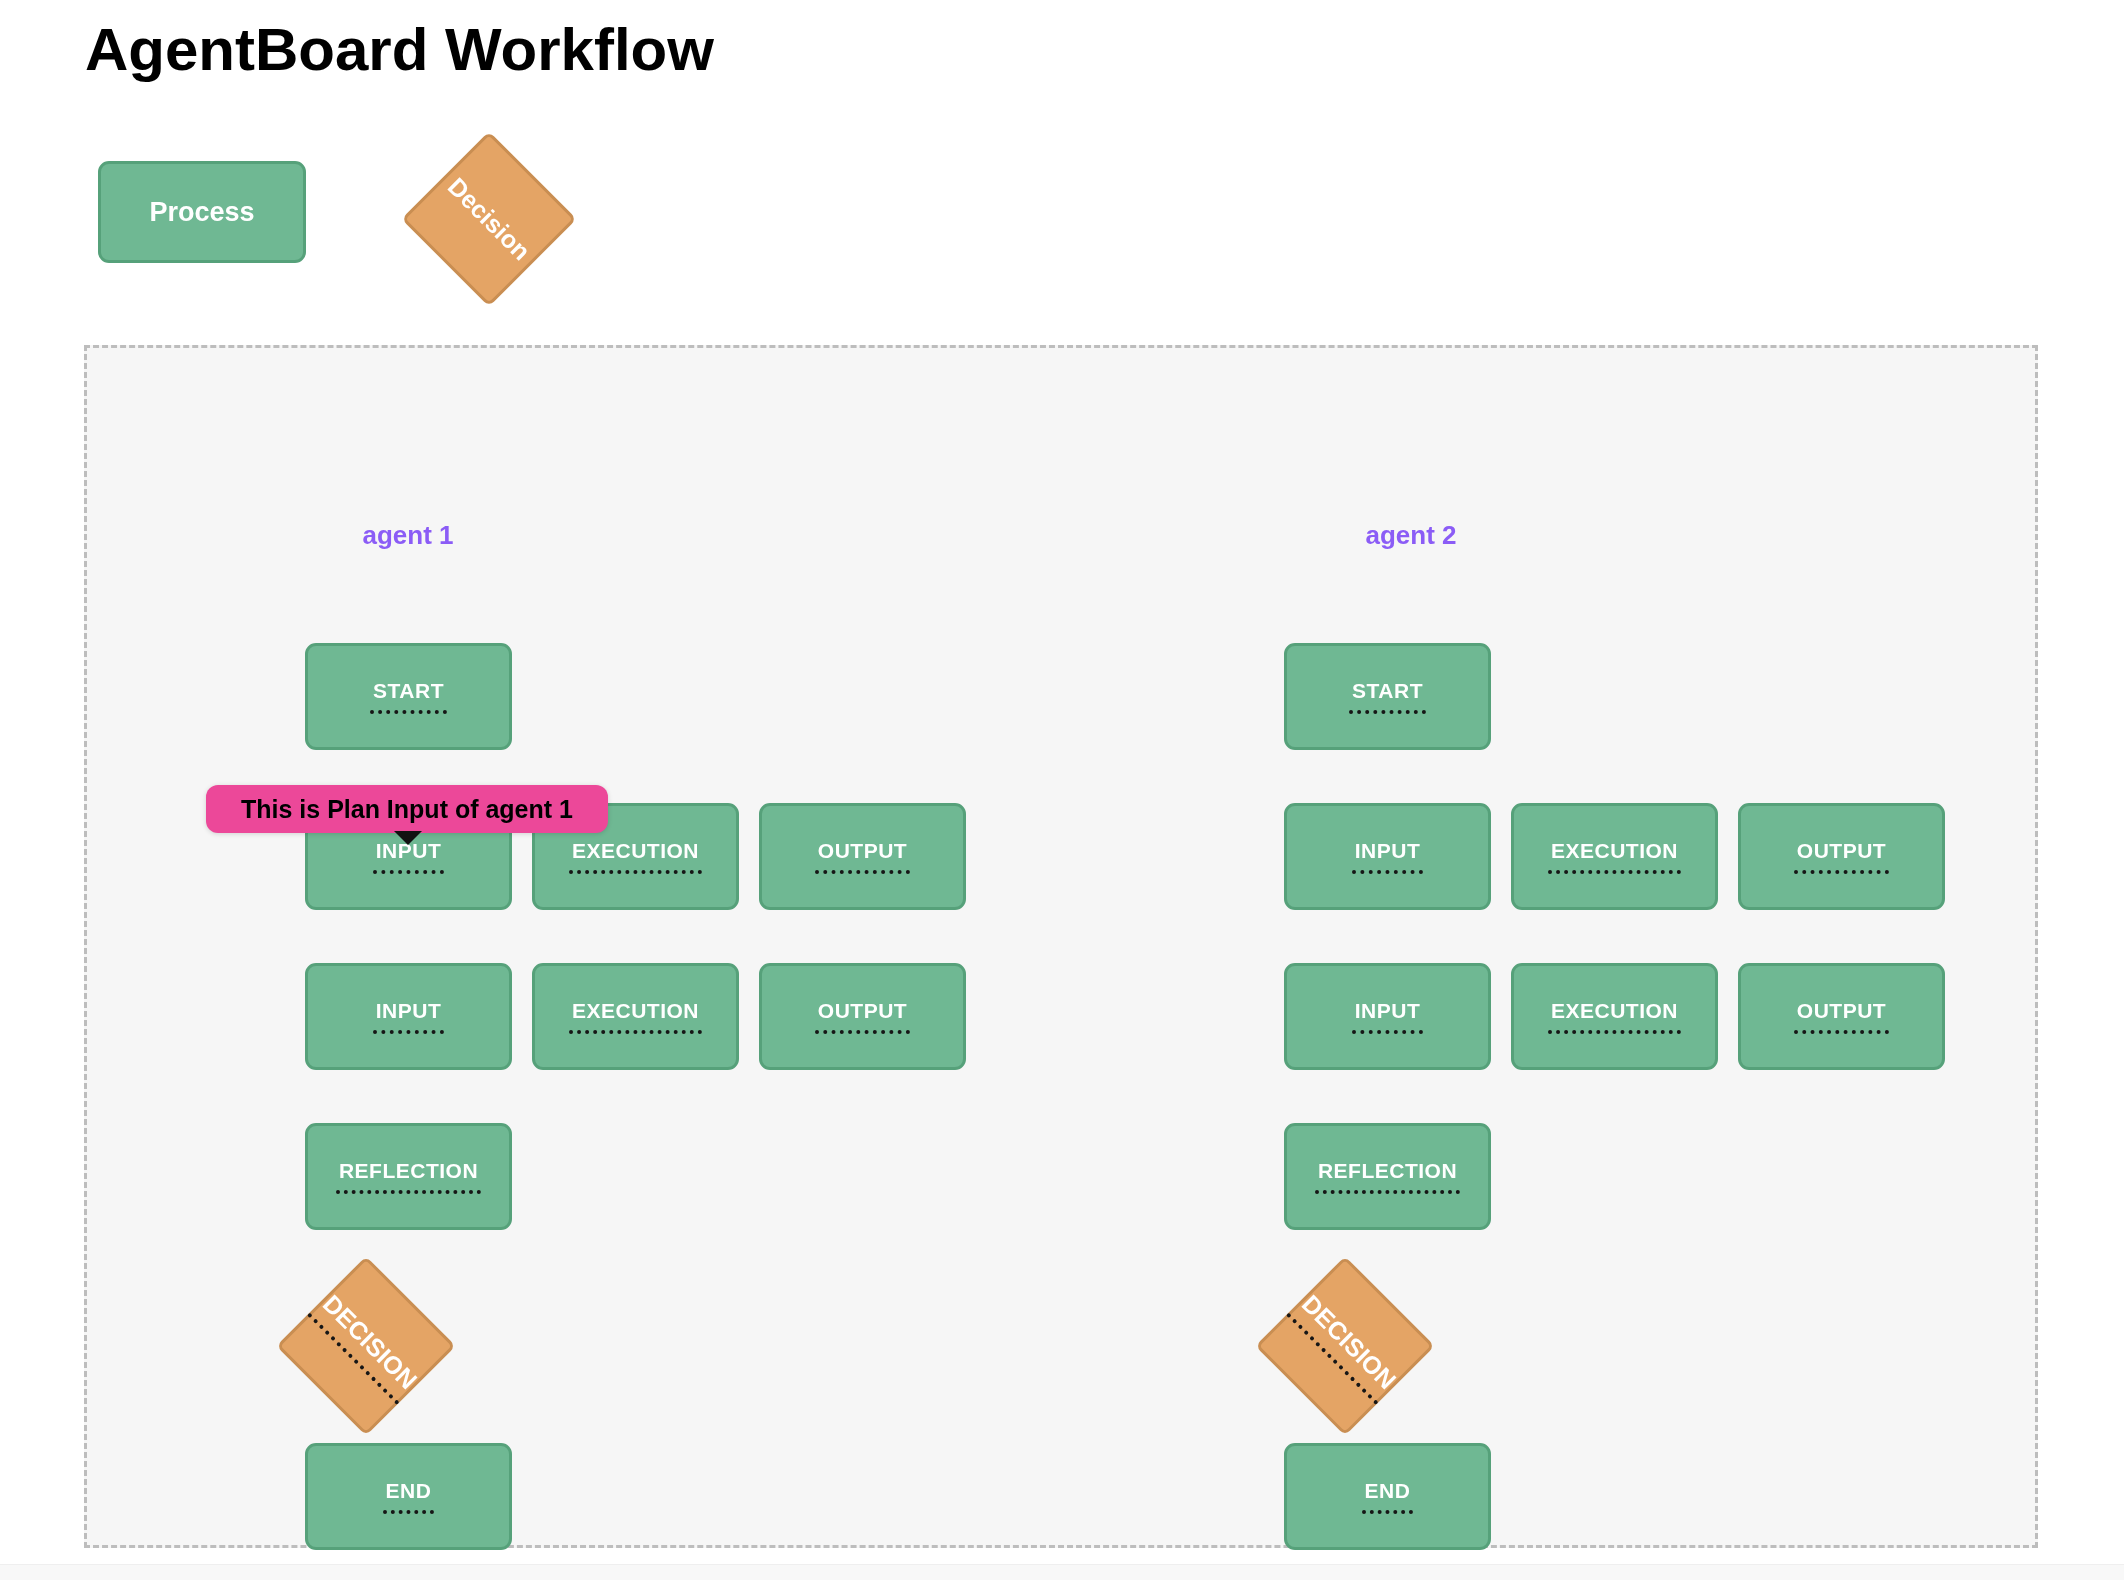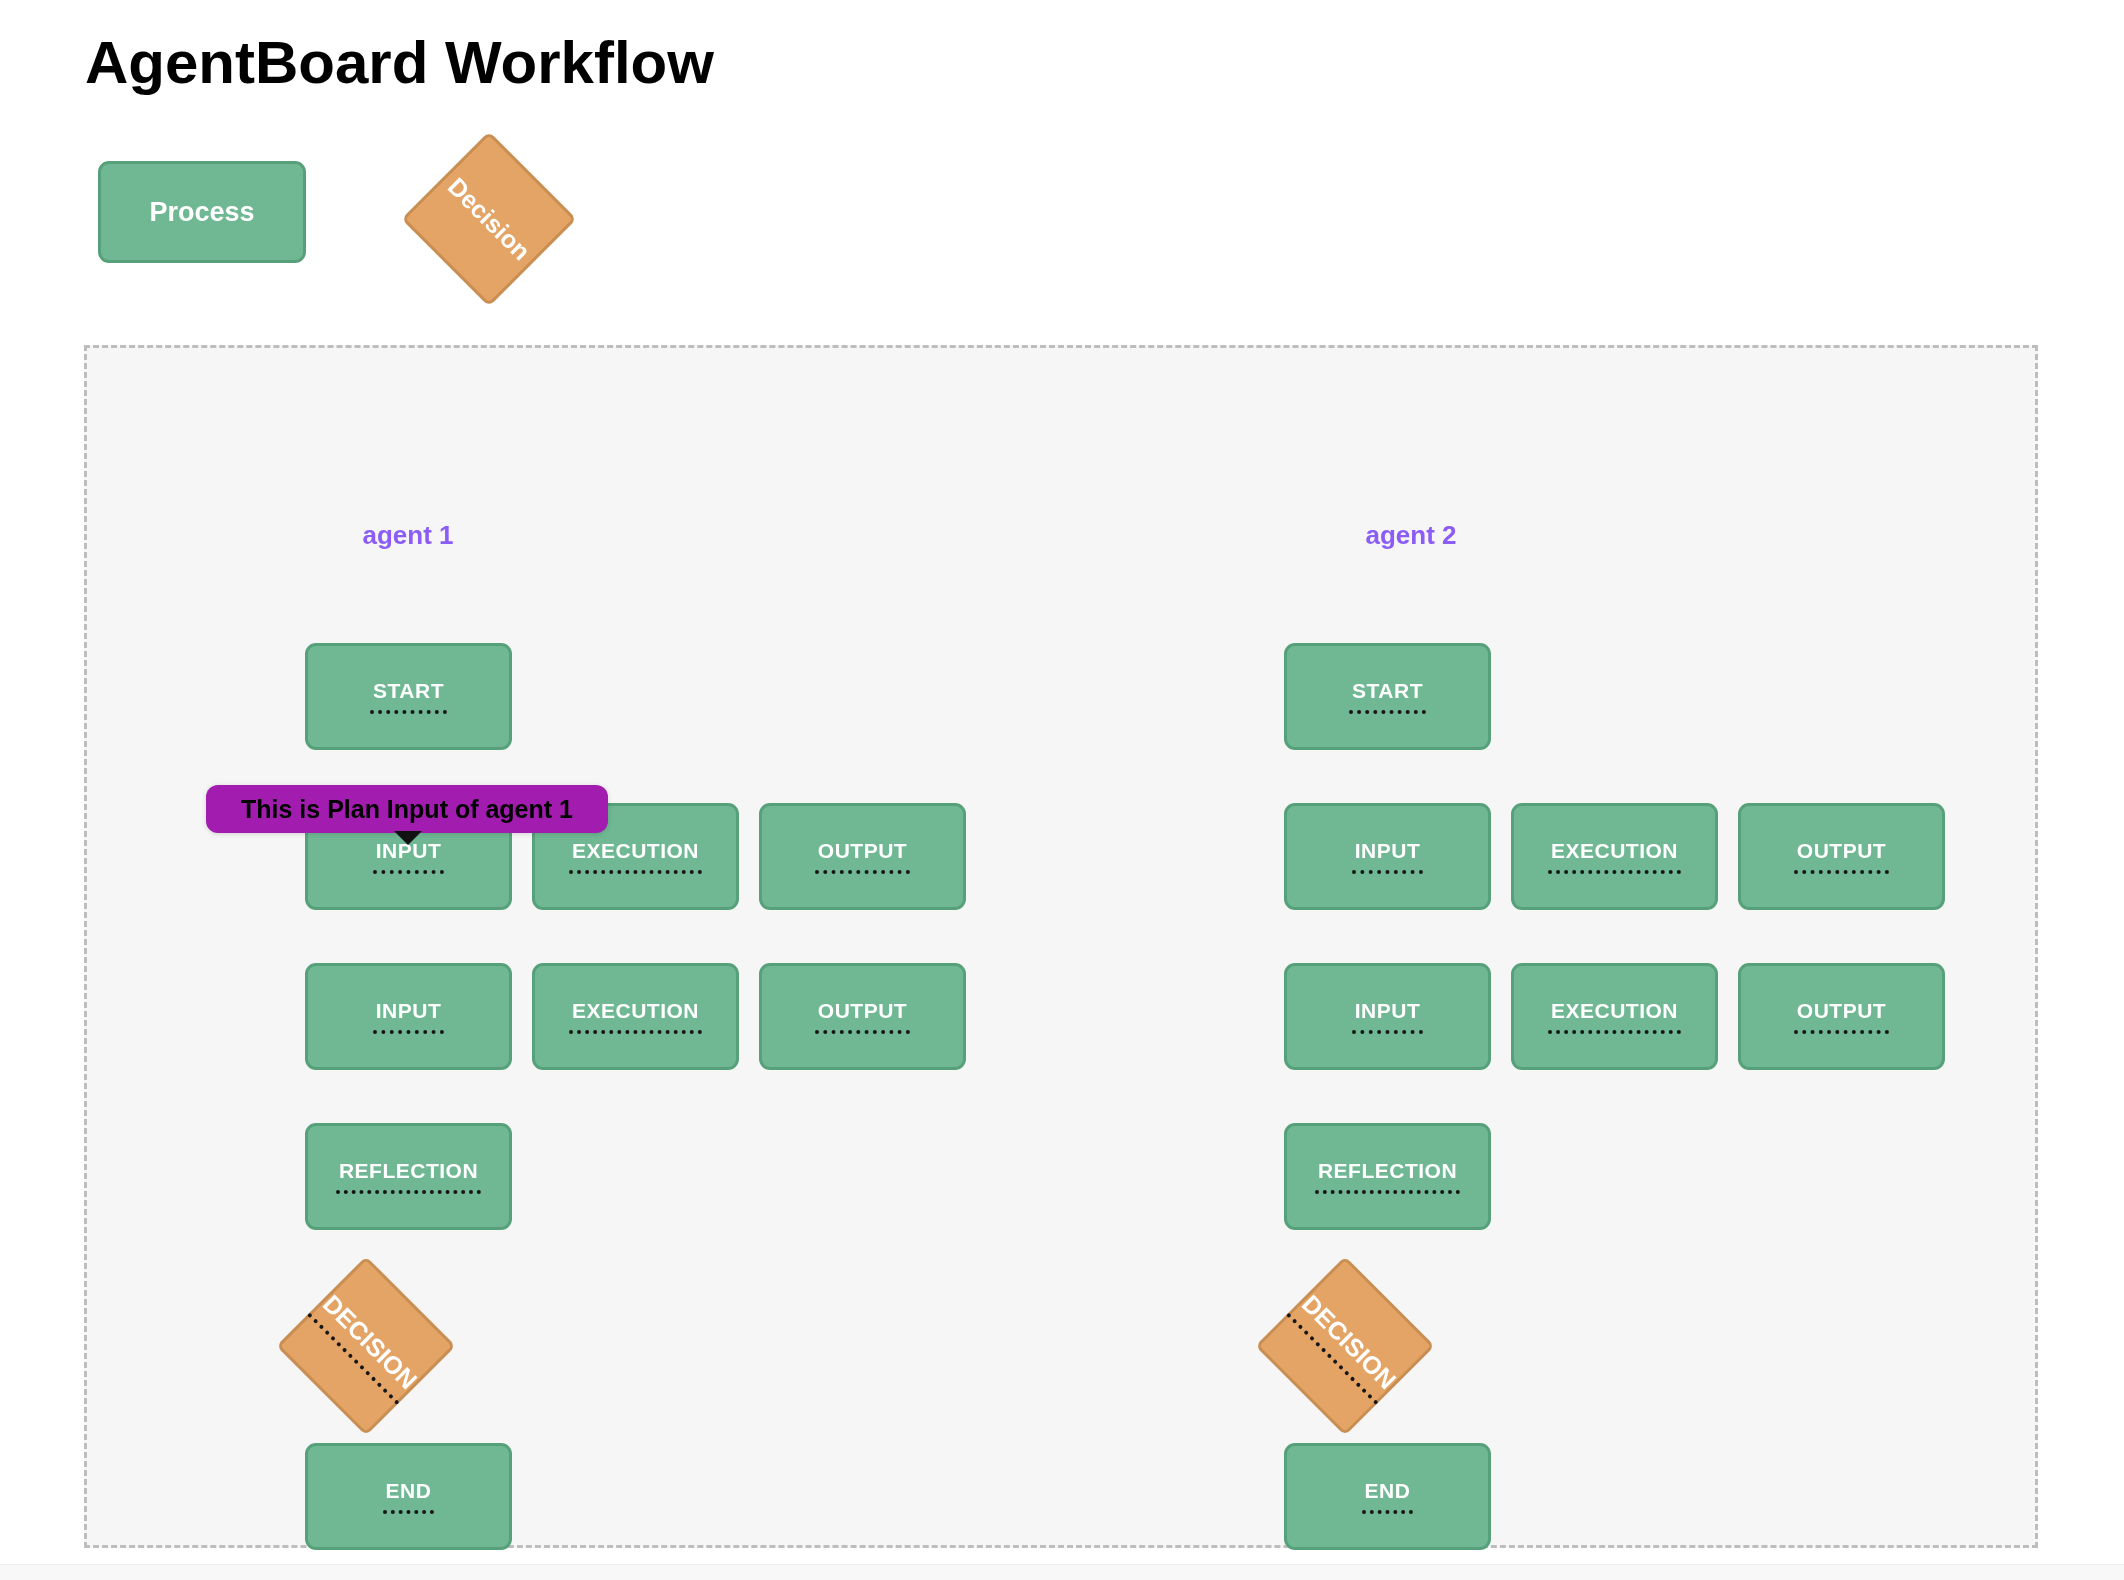--- a/index.html
+++ b/index.html
@@ -3,21 +3,21 @@
 <meta charset="utf-8">
 <style>
   html,body{margin:0;padding:0;}
   body{
     width:2124px;height:1580px;position:relative;overflow:hidden;
     background:#ffffff;
     font-family:"Liberation Sans","DejaVu Sans",sans-serif;
     -webkit-font-smoothing:antialiased;
   }
   .page-title{
-    position:absolute;left:85px;top:28px;
+    position:absolute;left:85px;top:15px;
     font-size:60px;font-weight:bold;color:#000;letter-spacing:0px;
     white-space:nowrap;
   }
   
   .legend-process{
     position:absolute;left:98px;top:161px;width:208px;height:102px;
     background:var(--process-fill,#6fb893);
     border:3px solid var(--process-border,#56a17a);
     border-radius:11px;box-sizing:border-box;
     display:flex;align-items:center;justify-content:center;
@@ -61,21 +61,21 @@
     display:flex;align-items:center;justify-content:center;
     color:#fff;font-weight:bold;font-size:21px;letter-spacing:.5px;
   }
   .node .nlbl{
     border-bottom:4px dotted var(--underline,#161616);
     padding:0 3px 7px;white-space:nowrap;
   }
   
   .tooltip{
     position:absolute;left:206px;top:785px;width:402px;height:48px;
-    background:#a21caf;border-radius:12px;z-index:10;
+    background:#ec4899;border-radius:12px;z-index:10;
     display:flex;align-items:center;justify-content:center;
     font-size:25px;font-weight:bold;color:#000;white-space:nowrap;
     box-shadow:0 1px 5px rgba(0,0,0,0.15);
   }
   .tooltip-arrow{
     position:absolute;left:394px;top:831px;width:0;height:0;z-index:11;
     border-left:14px solid transparent;border-right:14px solid transparent;
     border-top:14px solid #121212;
   }
   .bottom-strip{

